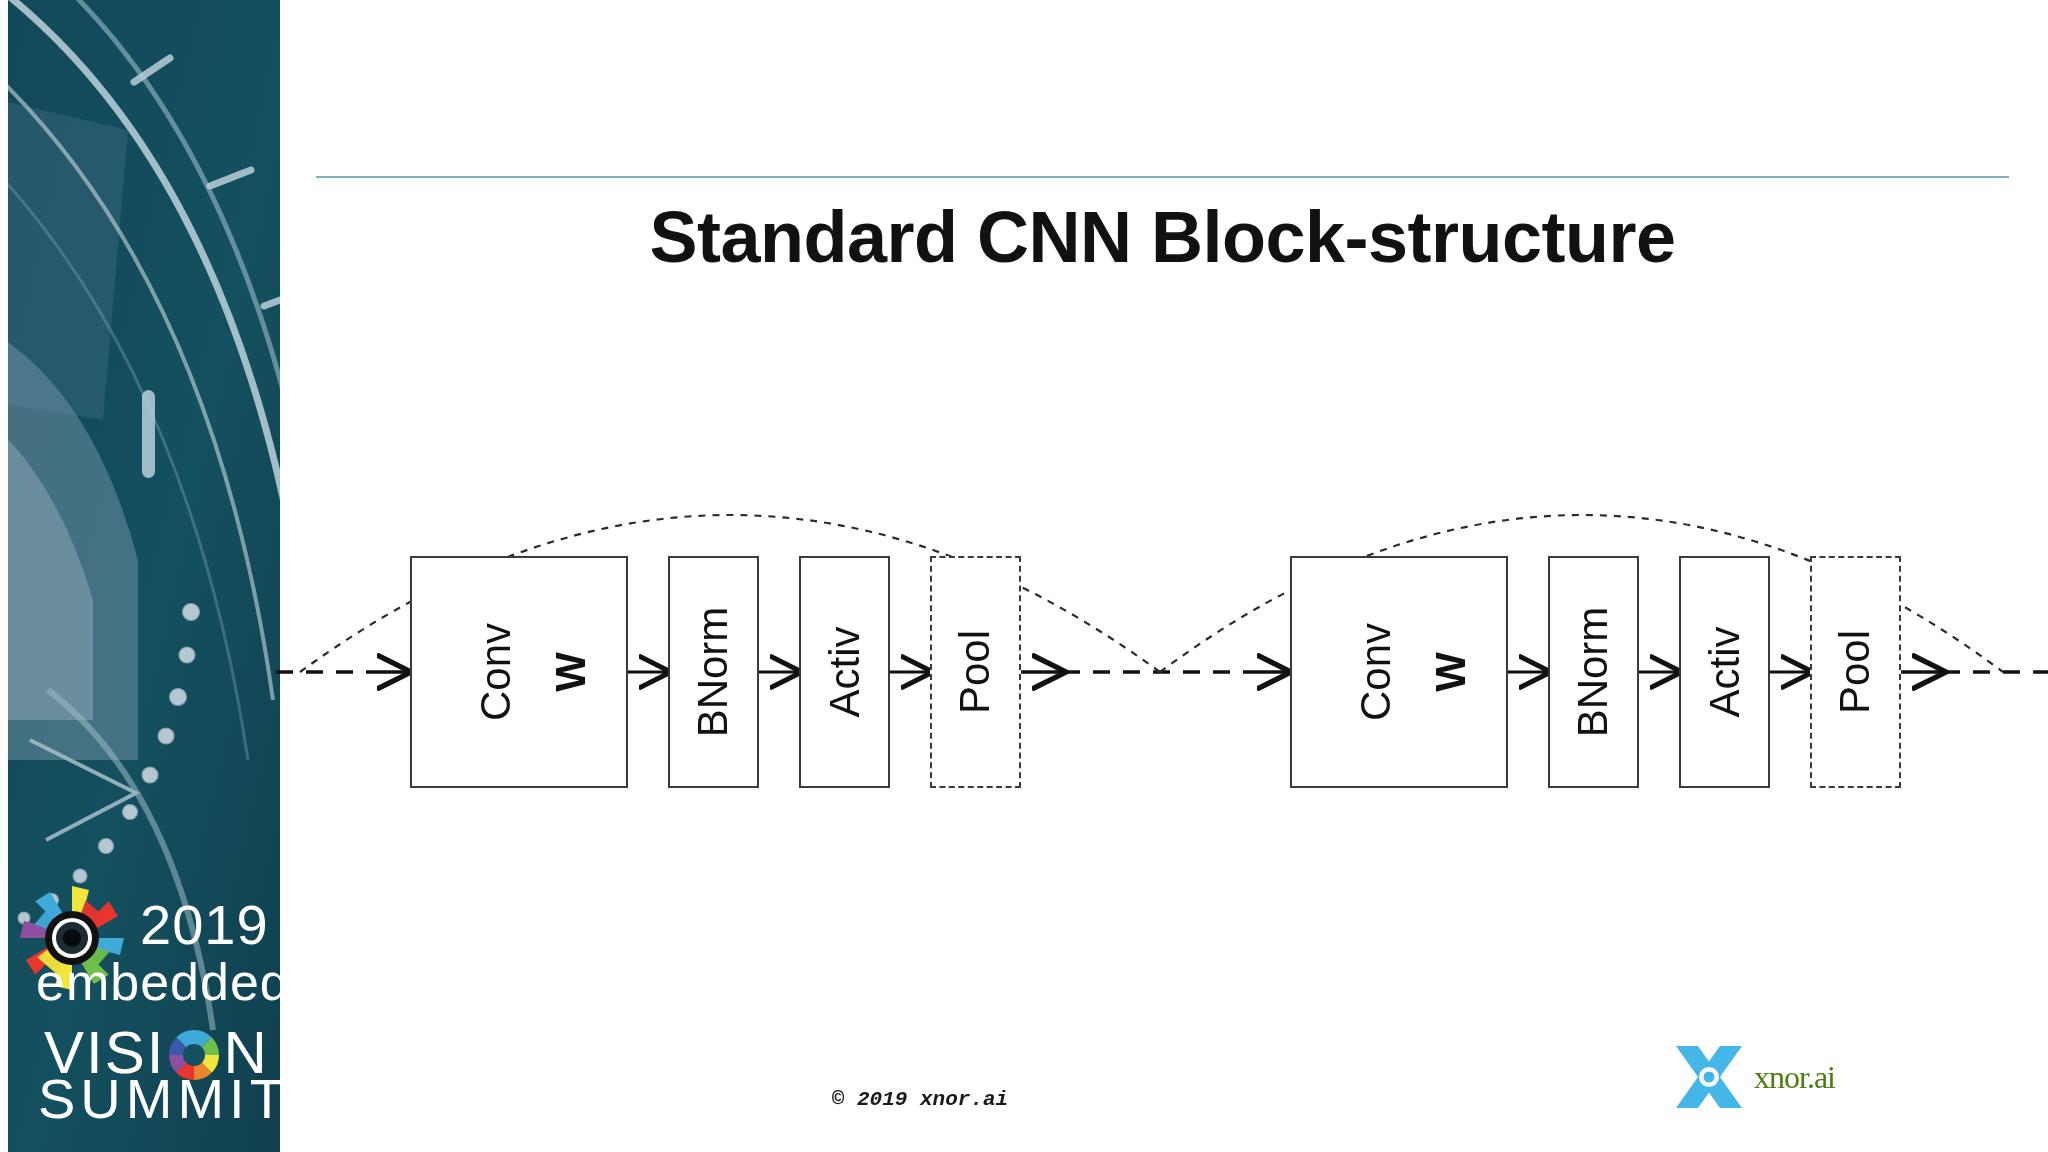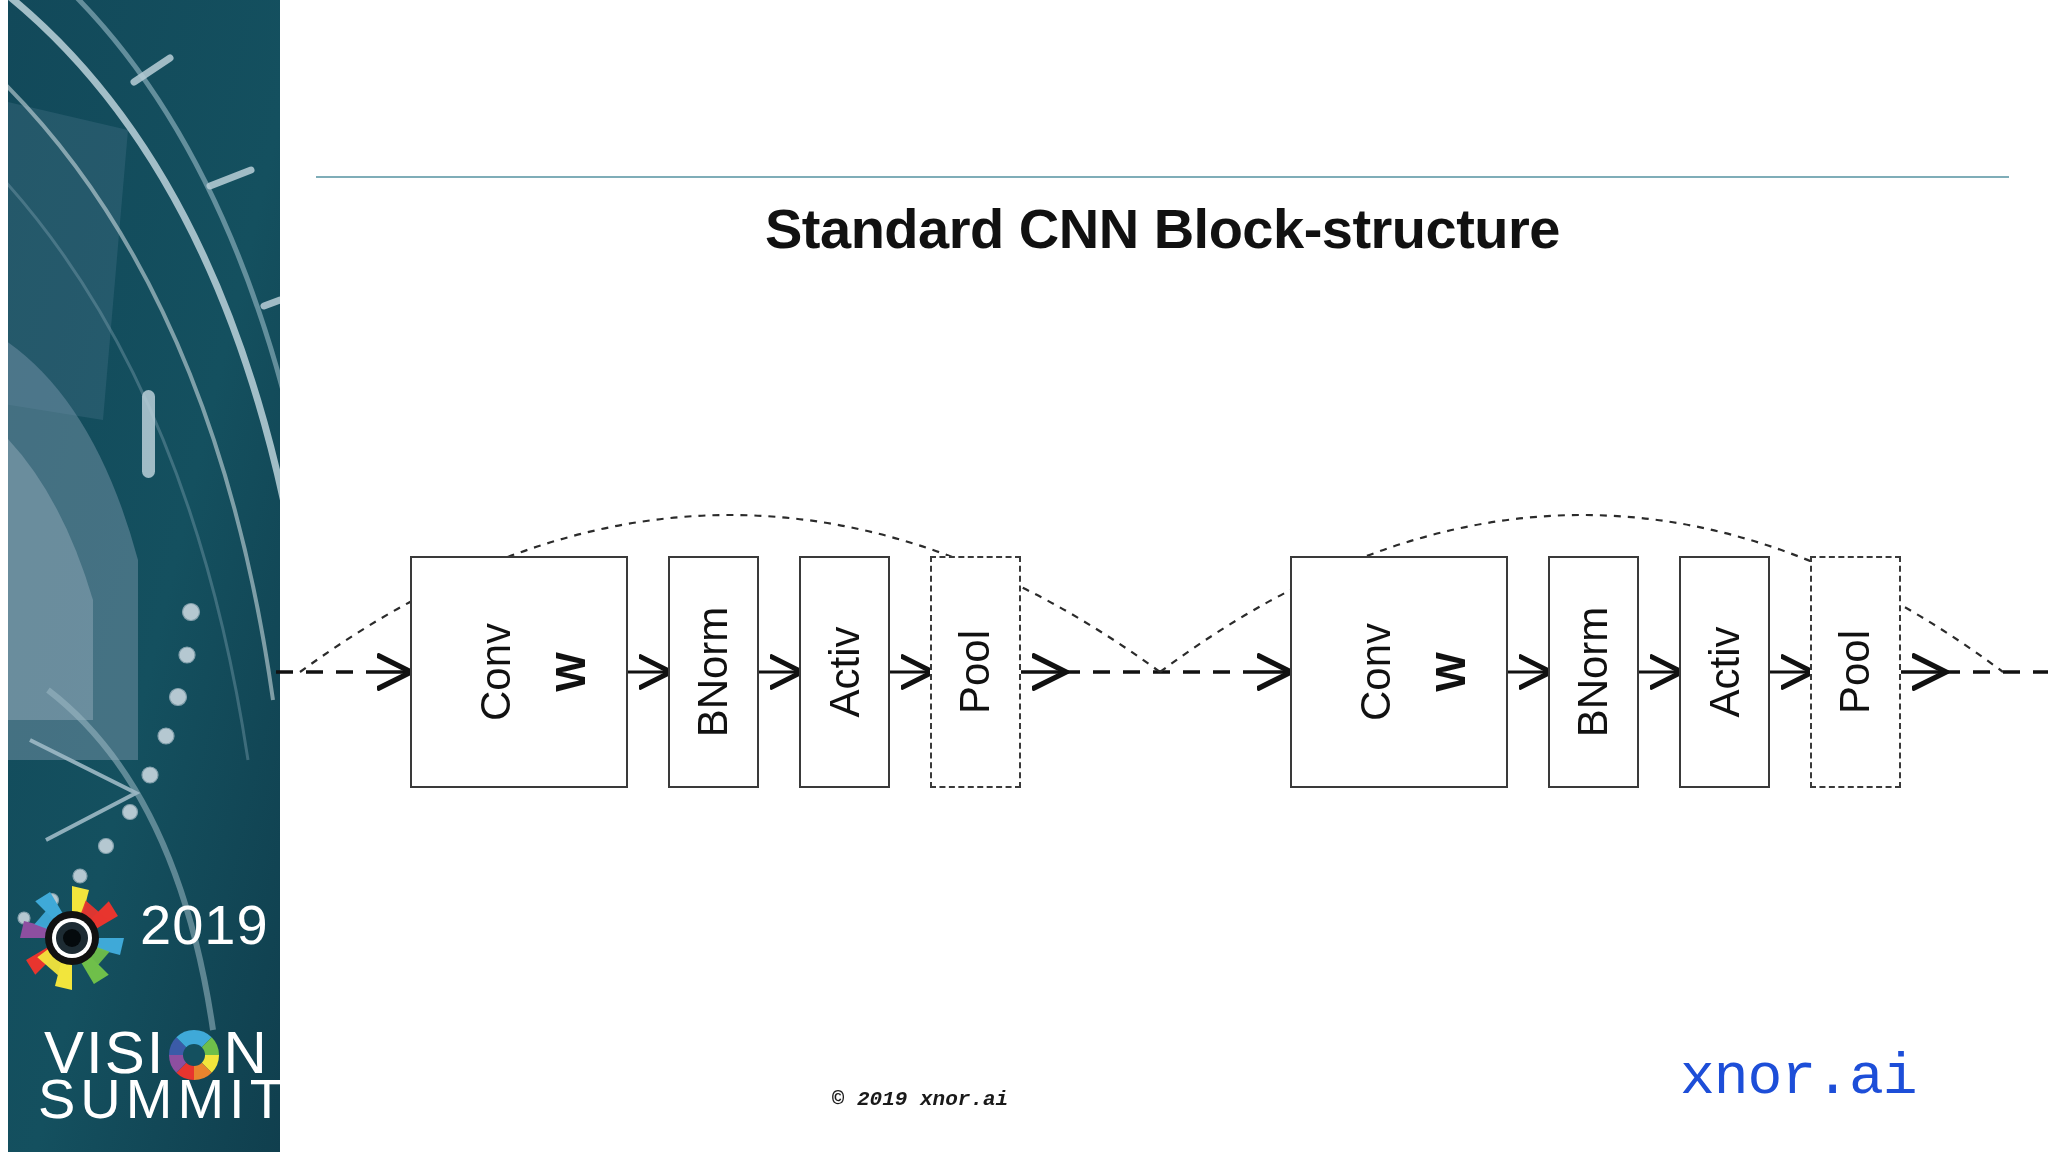--- a/index.html
+++ b/index.html
@@ -90,21 +90,21 @@
     width: 1693px;
     height: 2px;
     background: #7fadb8;
   }
   #page-title {
     position: absolute;
     left: 316px;
     top: 196px;
     width: 1693px;
     text-align: center;
-    font-size: 56px;
+    font-size: 72px;
     font-weight: bold;
     color: #111111;
     font-family: "Liberation Sans", sans-serif;
     letter-spacing: -0.5px;
   }
 
   
   #diagram {
     position: absolute;
     left: 0; top: 0;
@@ -160,23 +160,23 @@
     position: absolute;
     left: 1672px;
     top: 1042px;
     width: 220px;
     height: 70px;
     display: flex;
     align-items: center;
     gap: 8px;
   }
   #xnor-wordmark {
-    font-size: 58px;
-    color: #1d4ed8;
-    font-family: Liberation Mono, monospace;
+    font-size: 32px;
+    color: #4d7c0f;
+    font-family: Liberation Serif, serif;
     font-weight: 400;
     letter-spacing: -1px;
   }
 </style>
 </head>
 <body>
 
 <div id="slide">
 
   <div id="sidebar">
@@ -249,20 +249,21 @@
             <path d="M 0,-40 L 26,-30 L 13,-10 L 0,-14 Z" fill="#3fa9d8" transform="rotate(290)" opacity="0.95"></path>
           </g>
           <circle cx="0" cy="0" r="27" fill="#111111"></circle>
           <circle cx="0" cy="0" r="20" fill="#ffffff"></circle>
           <circle cx="0" cy="0" r="16" fill="#1d2b33"></circle>
           <circle cx="0" cy="0" r="9" fill="#050a0d"></circle>
         </g>
       </svg>
 
       <div class="evs-text" id="evs-year">2019</div>
+      <div class="evs-text" id="evs-embedded">embedded</div>
 
       <div id="evs-vision-wrap">
         <span>VISI</span><svg width="58" height="56" viewBox="0 0 58 56" style="vertical-align:-10px">
           <g transform="translate(29,28)">
             <path d="M0,0 L0,-25 A25,25 0 0,1 17.7,-17.7 Z" fill="#3fa9d8"></path>
             <path d="M0,0 L17.7,-17.7 A25,25 0 0,1 25,0 Z" fill="#6fbf4a"></path>
             <path d="M0,0 L25,0 A25,25 0 0,1 17.7,17.7 Z" fill="#f2e53c"></path>
             <path d="M0,0 L17.7,17.7 A25,25 0 0,1 0,25 Z" fill="#e8842e"></path>
             <path d="M0,0 L0,25 A25,25 0 0,1 -17.7,17.7 Z" fill="#e8352e"></path>
             <path d="M0,0 L-17.7,17.7 A25,25 0 0,1 -25,0 Z" fill="#8d4fa0"></path>

